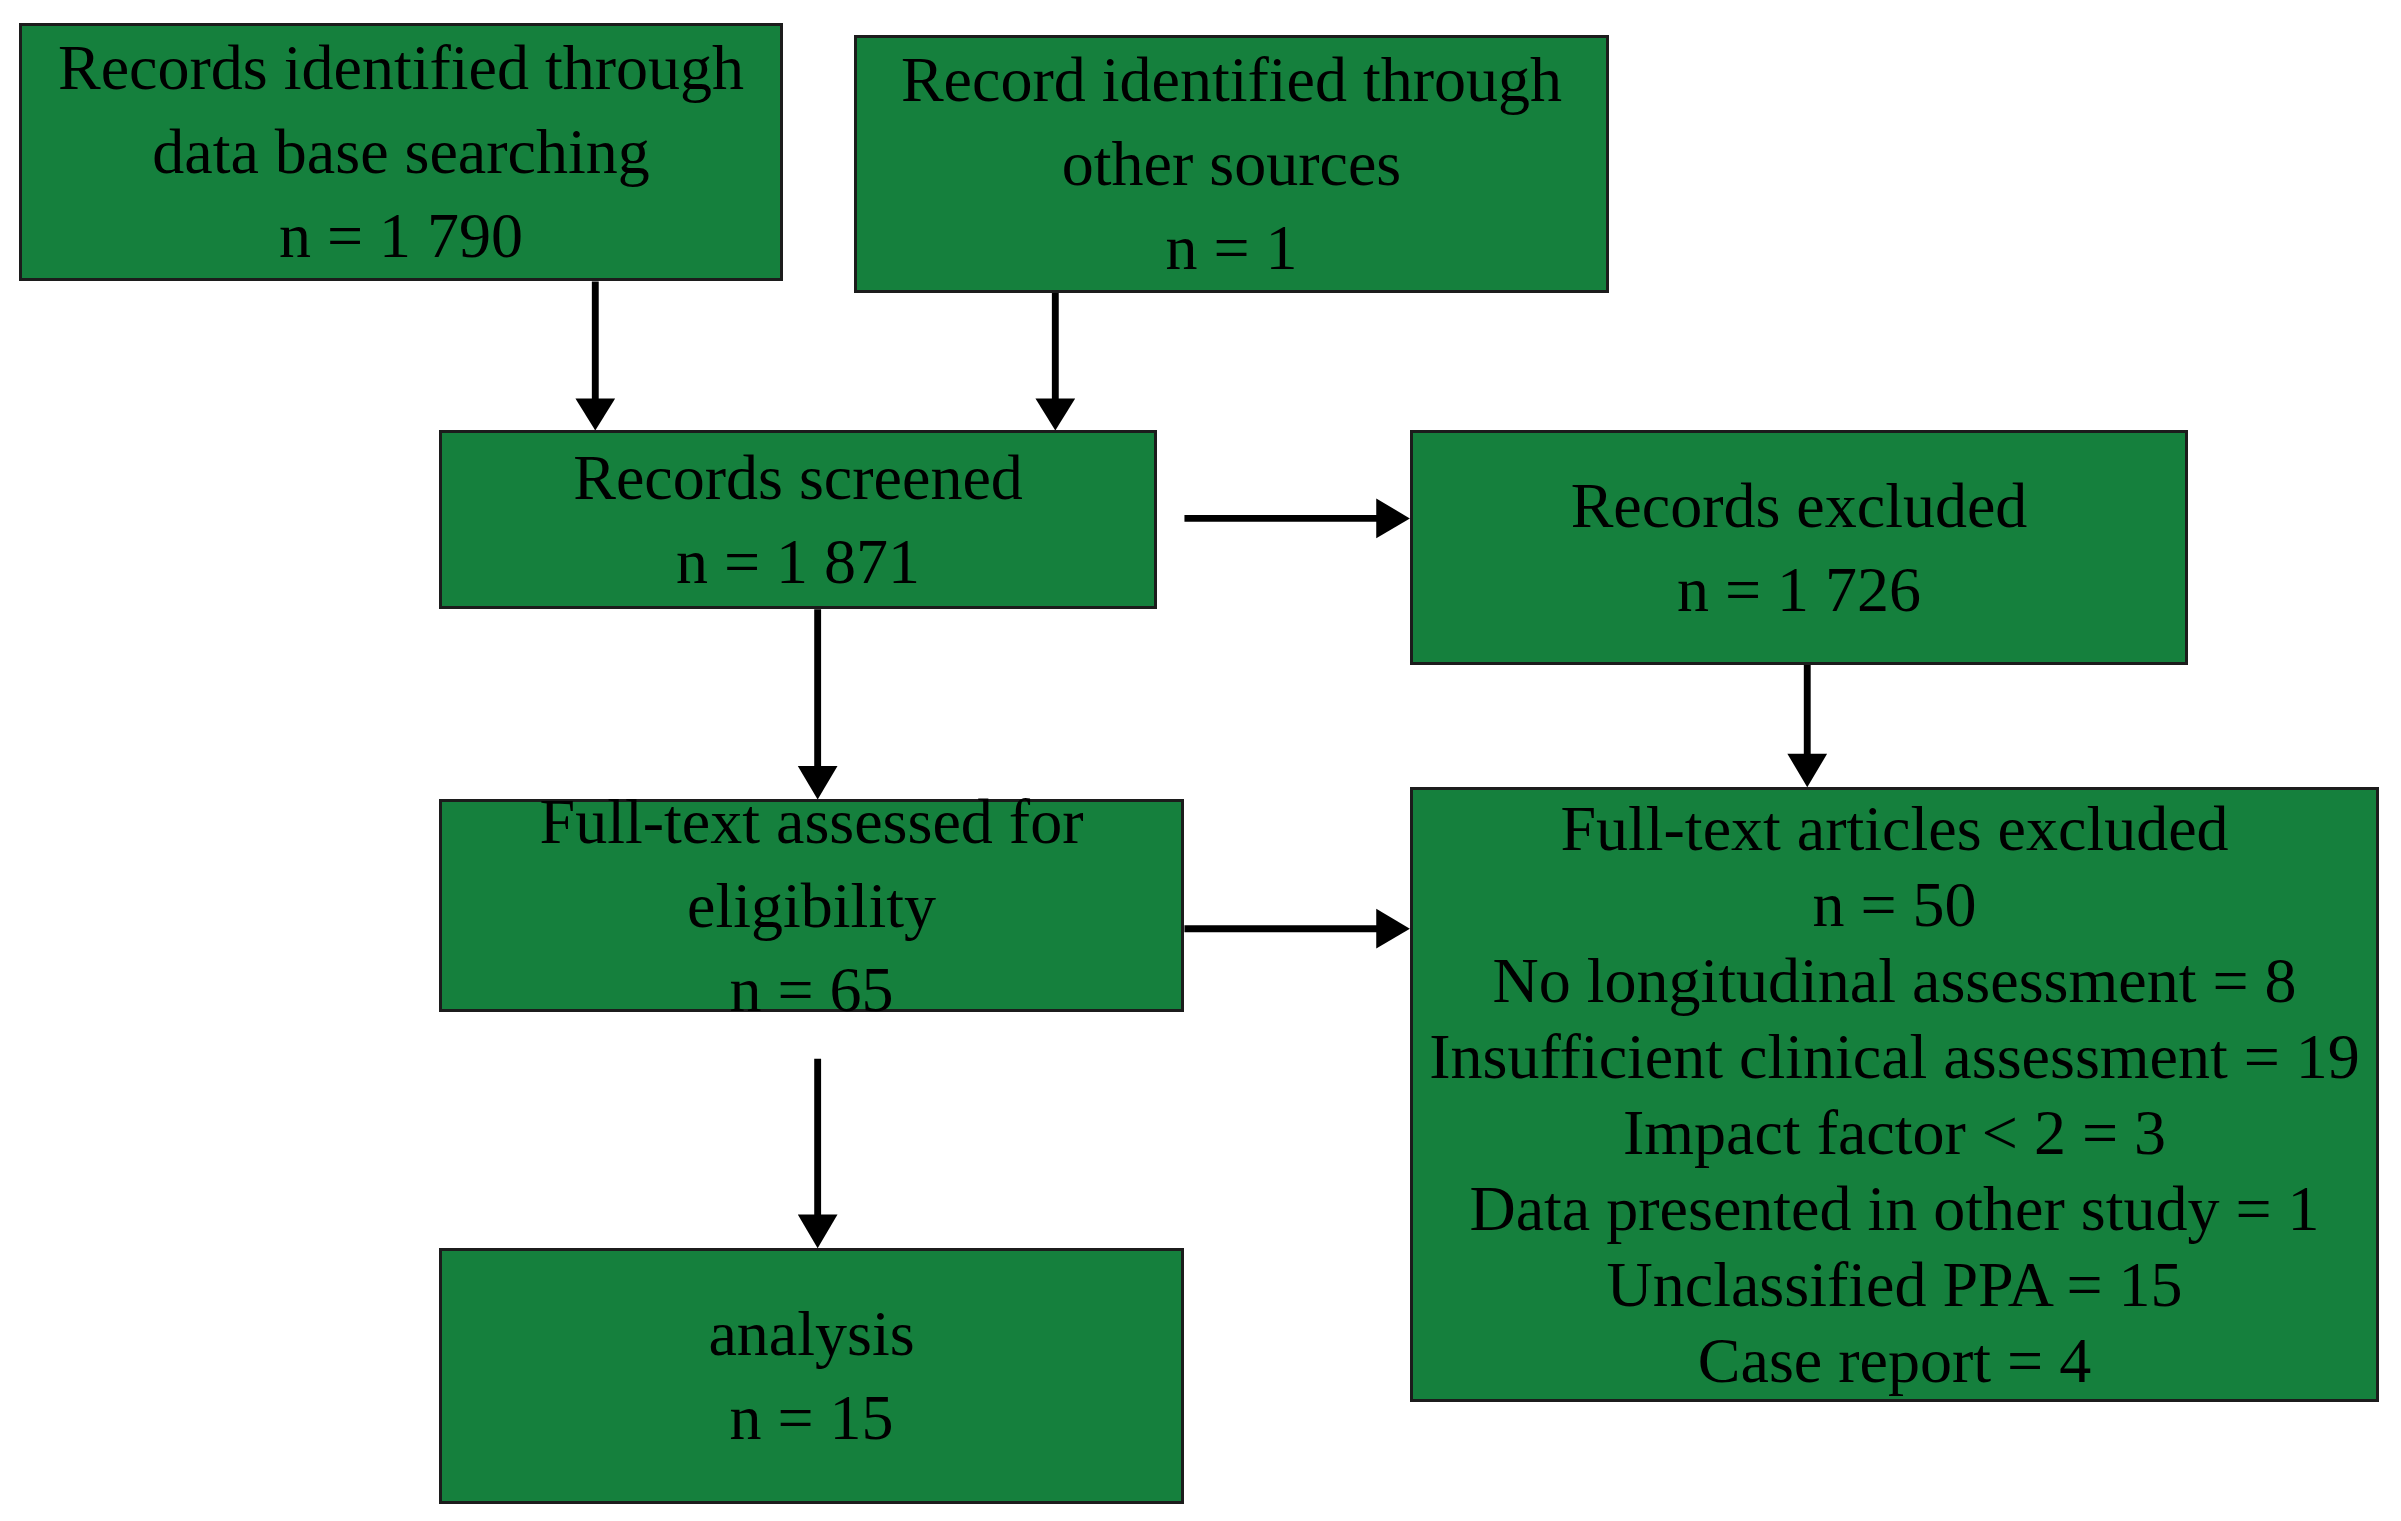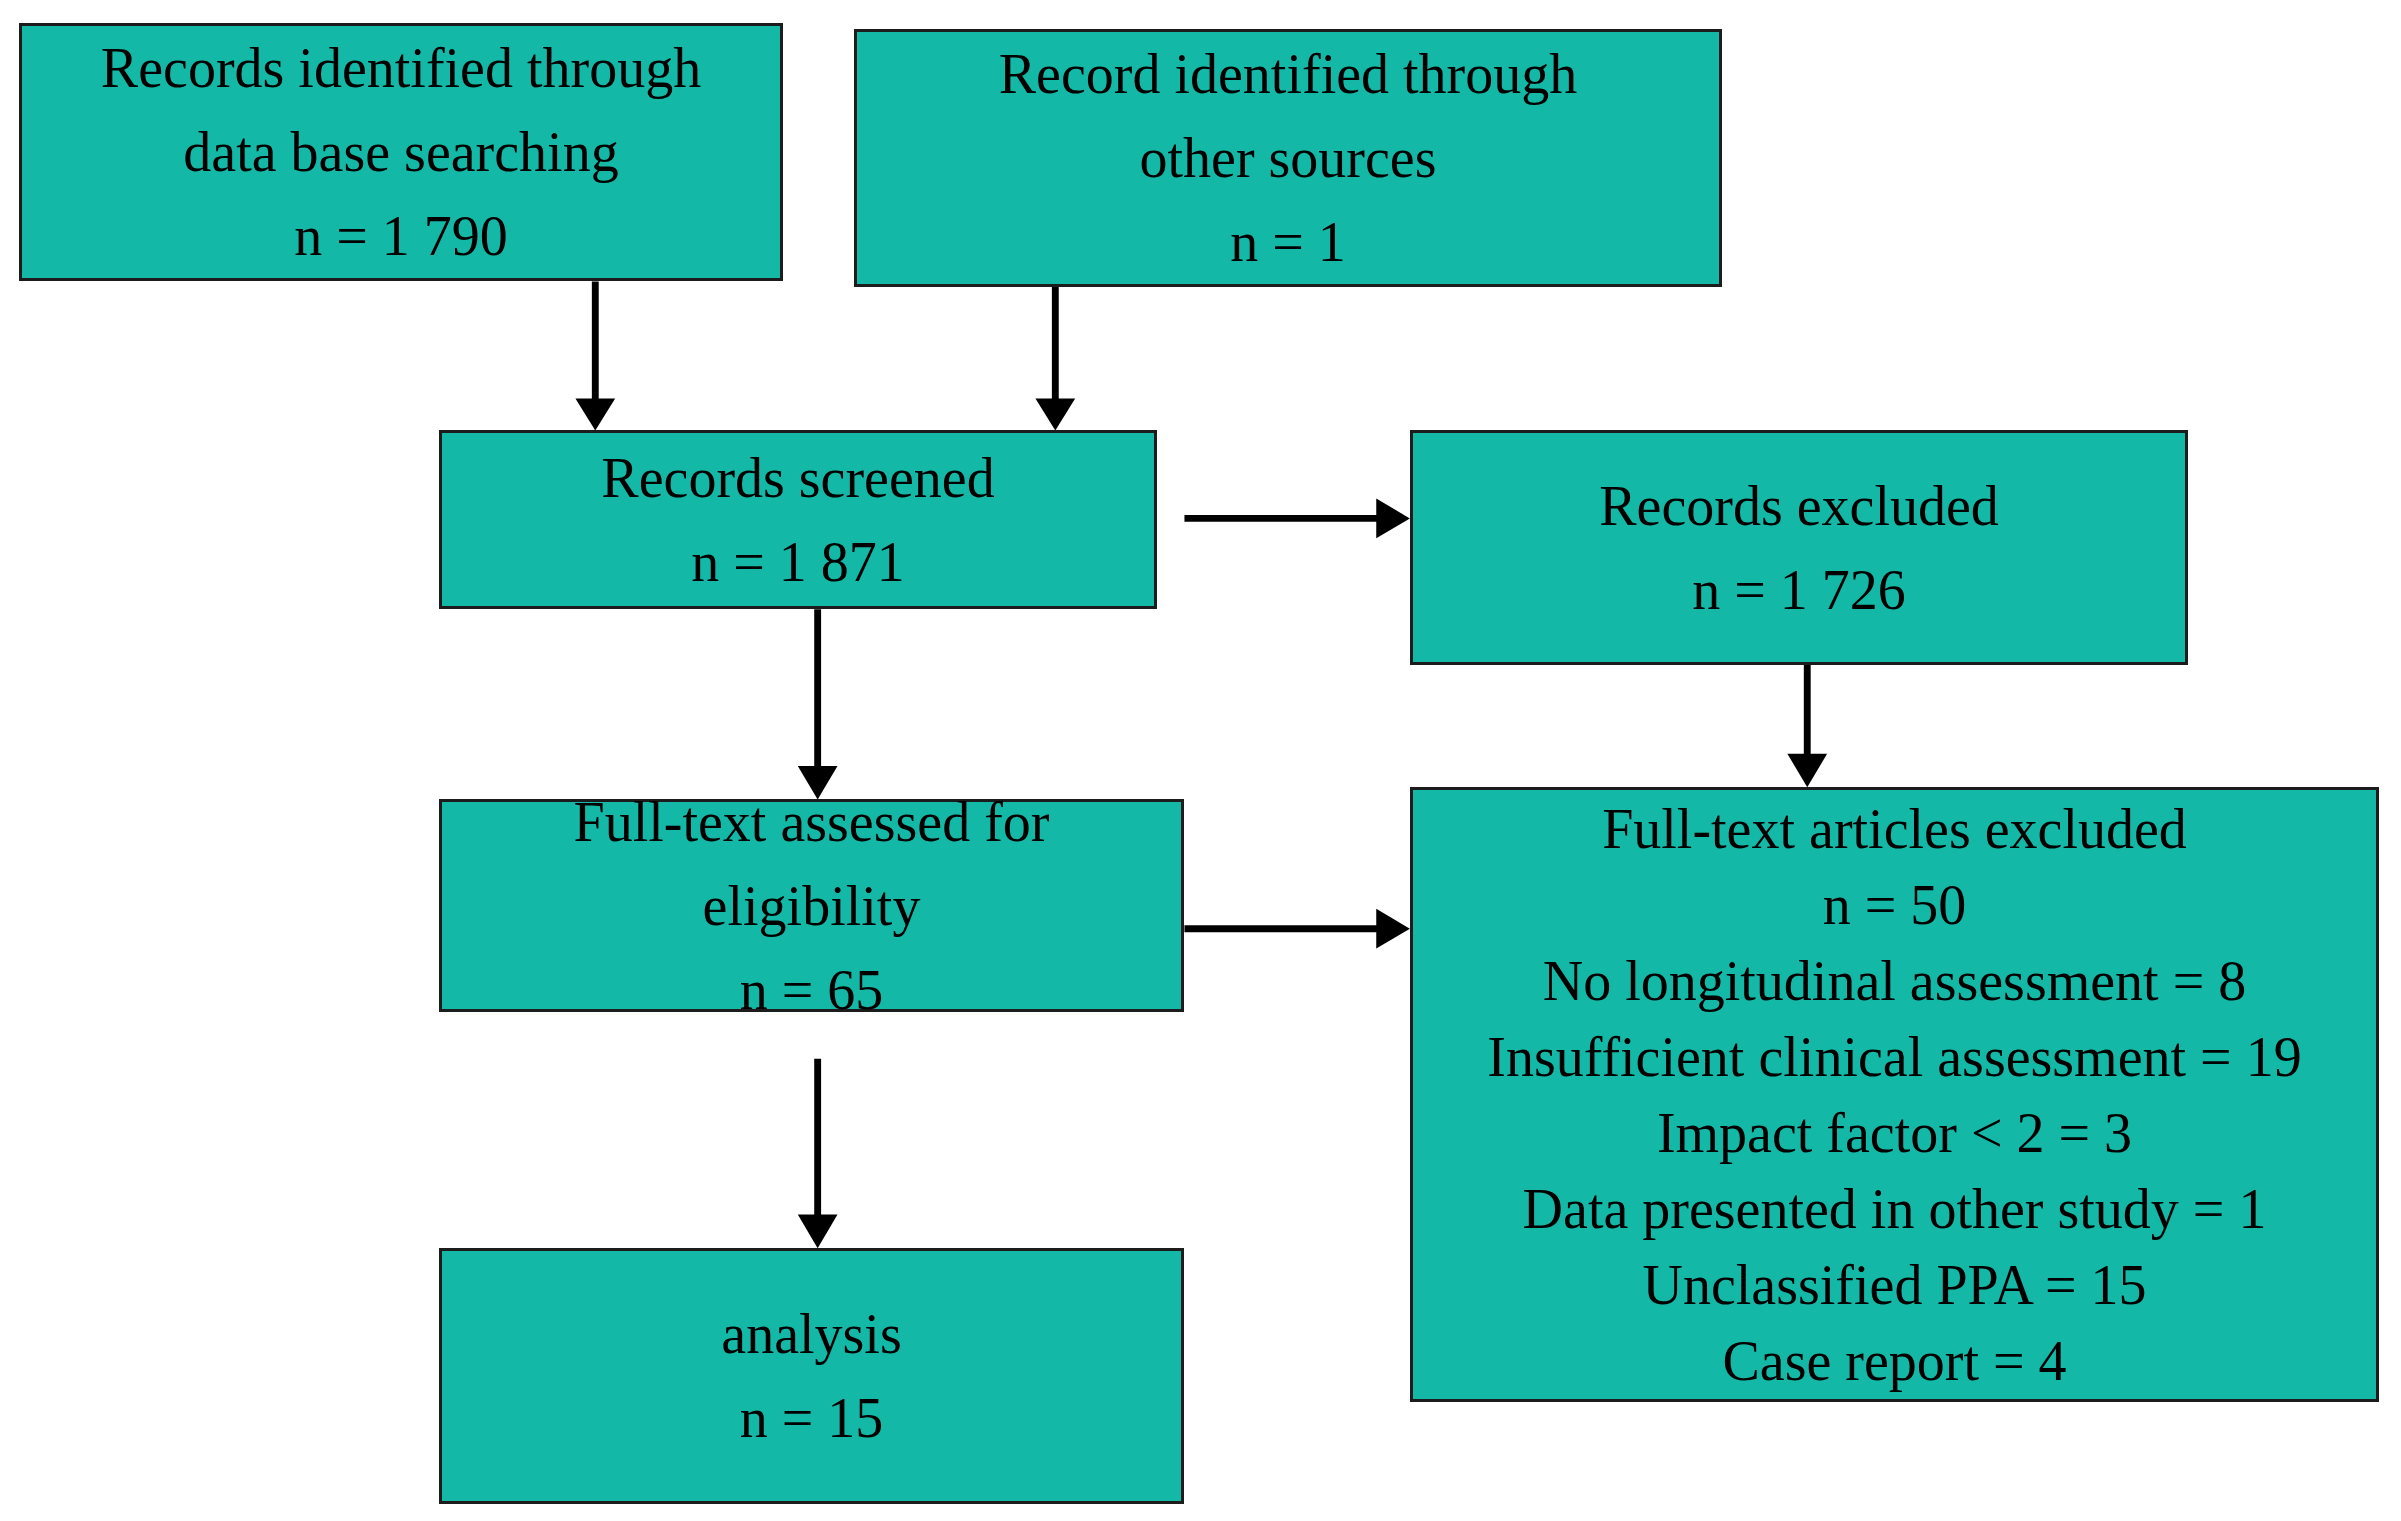--- a/index.html
+++ b/index.html
@@ -13,34 +13,34 @@
     height: 1522px;
     background: #ffffff;
     font-family: "Liberation Serif", "DejaVu Serif", serif;
     color: #000000;
     overflow: hidden;
   }
   .box {
     position: absolute;
     box-sizing: border-box;
     border: 3.1px solid #1c1c1c;
-    background: #14b8a6;
+    background: #15803d;
     display: flex;
     flex-direction: column;
     justify-content: center;
     align-items: center;
     text-align: center;
-    font-size: 56px;
+    font-size: 64px;
     line-height: 84px;
   }
   .box .line { display: block; white-space: nowrap; }
   .box.dense { line-height: 76px; }
 
   #box-identified-db      { left: 19px;   top: 23px;   width: 764px; height: 258px; }
-  #box-identified-other   { left: 854px; top: 29px;   width: 868px;  height: 258px; }
+  #box-identified-other   { left: 854px; top: 35px;   width: 755px;  height: 258px; }
   #box-screened           { left: 439px;  top: 430px;  width: 718px;  height: 179px; }
   #box-excluded           { left: 1410px; top: 430px;  width: 778px; height: 235px; }
   #box-fulltext           { left: 439px;  top: 799px; width: 745px;  height: 213px; }
   #box-fulltext-excluded  { left: 1410px; top: 787px; width: 969px; height: 615px; }
   #box-included           { left: 439px;  top: 1248px; width: 745px;  height: 256px; }
 
   #arrow-layer {
     position: absolute;
     left: 0; top: 0;
     width: 100%; height: 100%;

